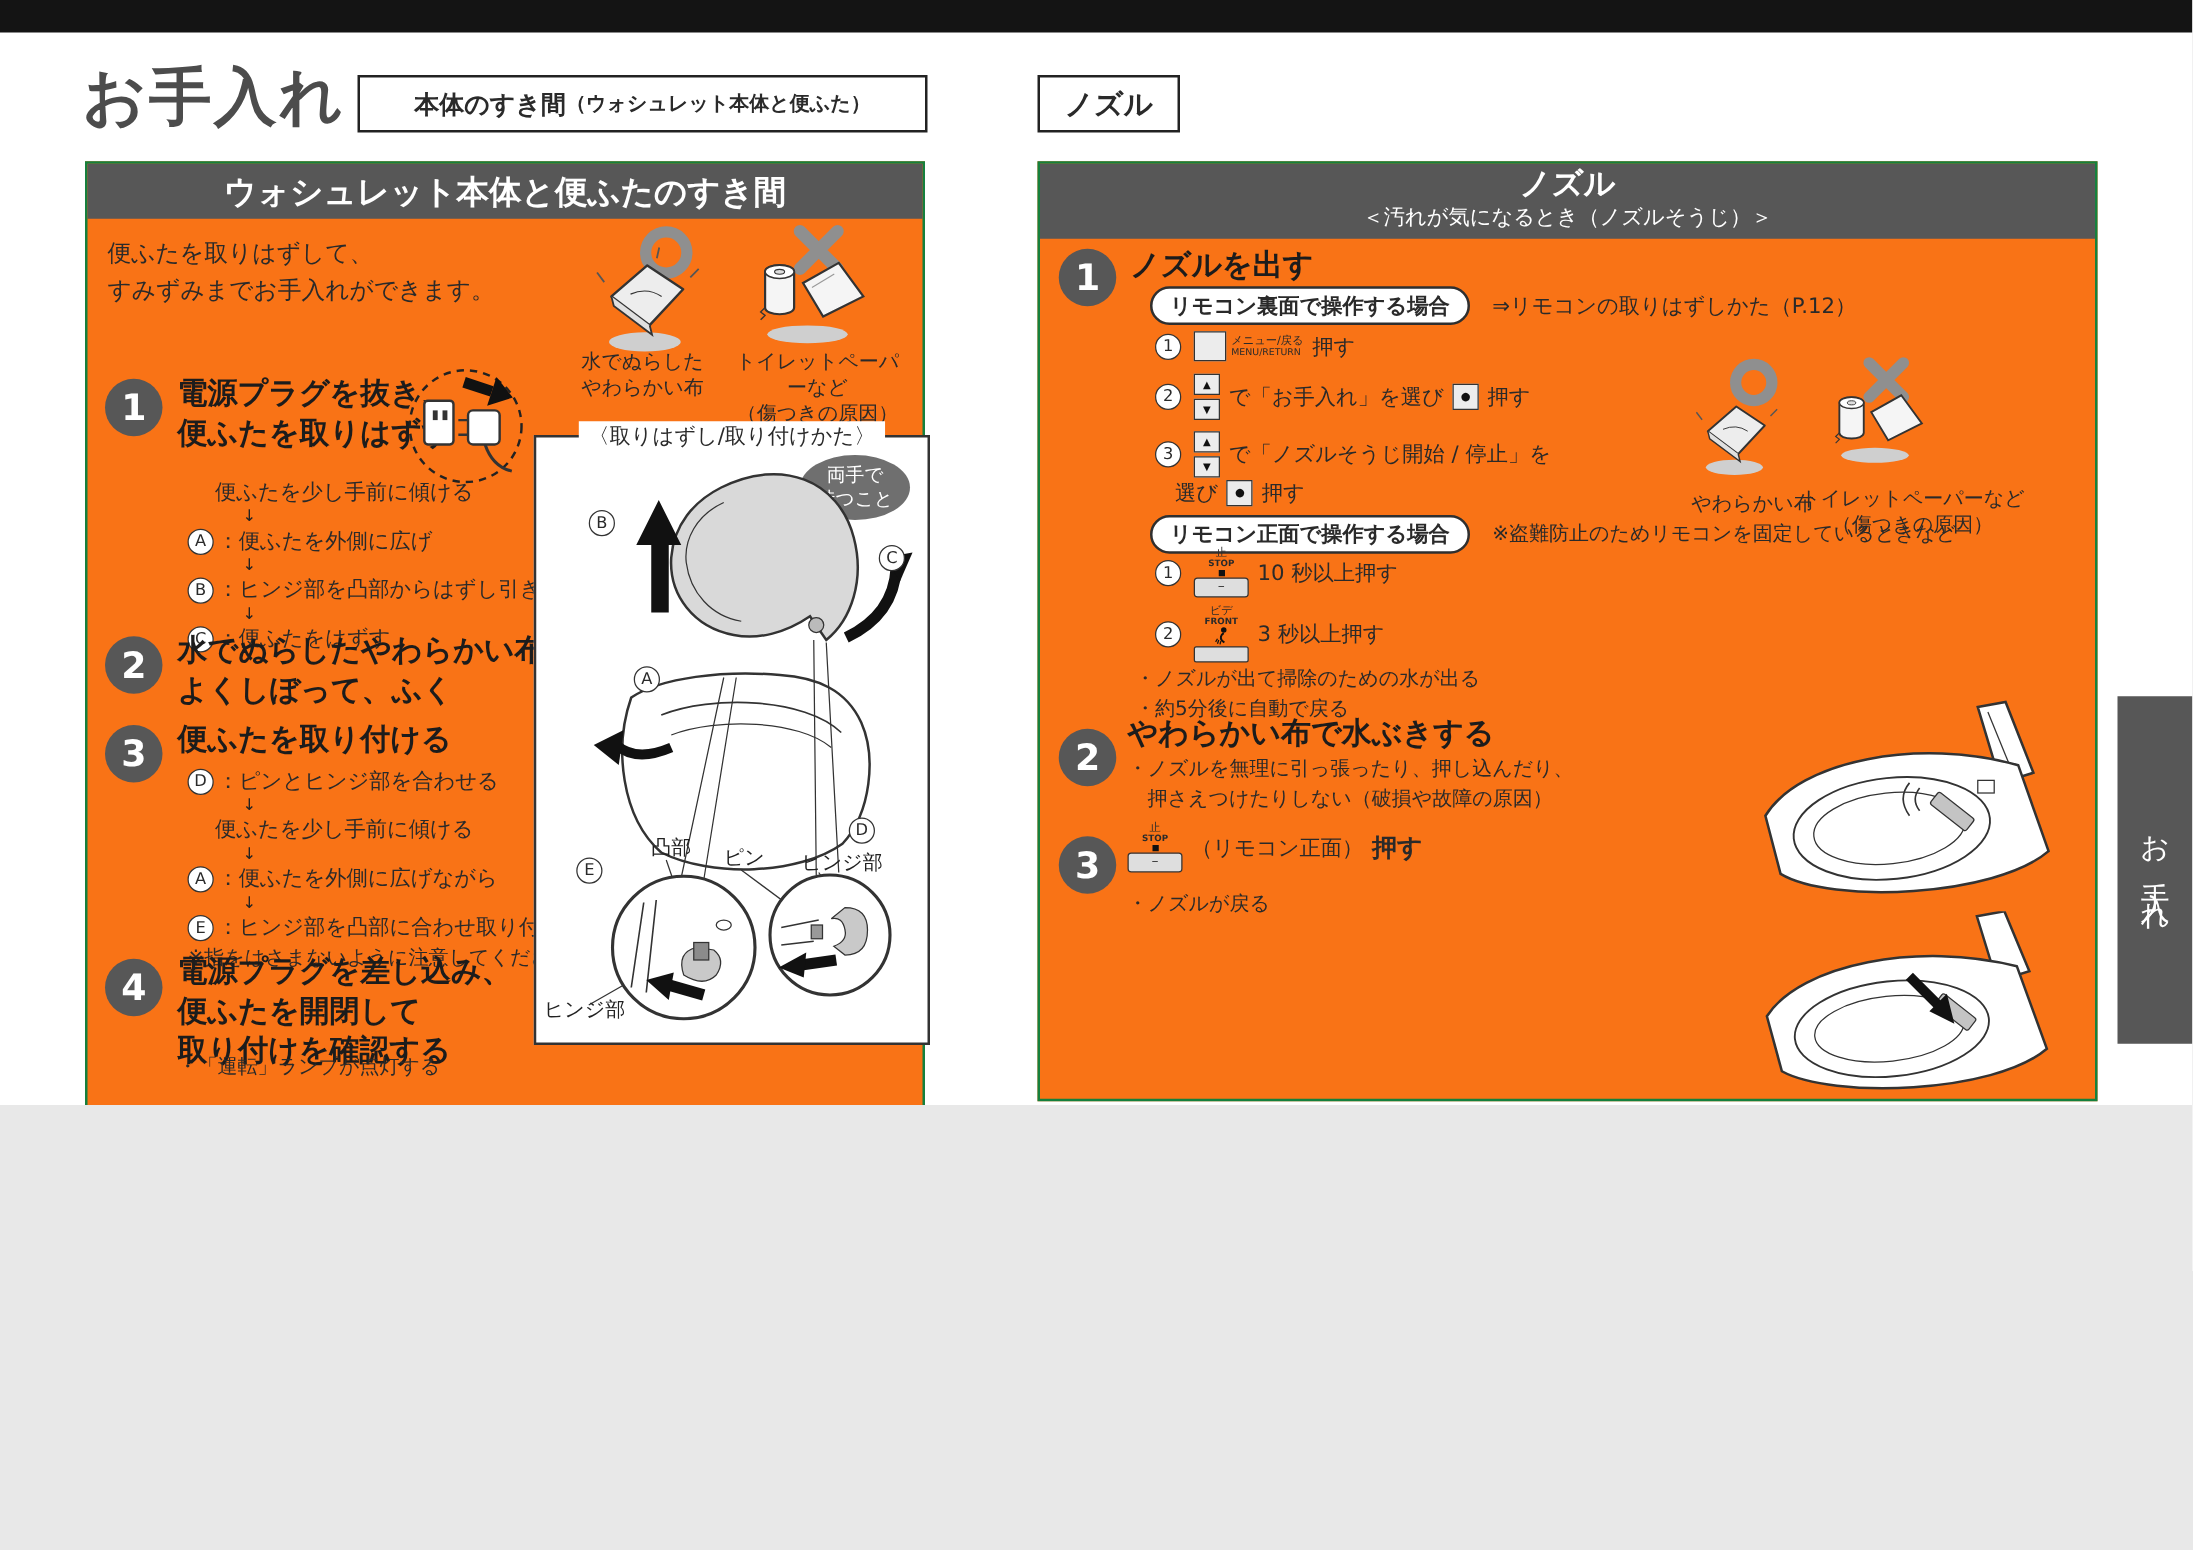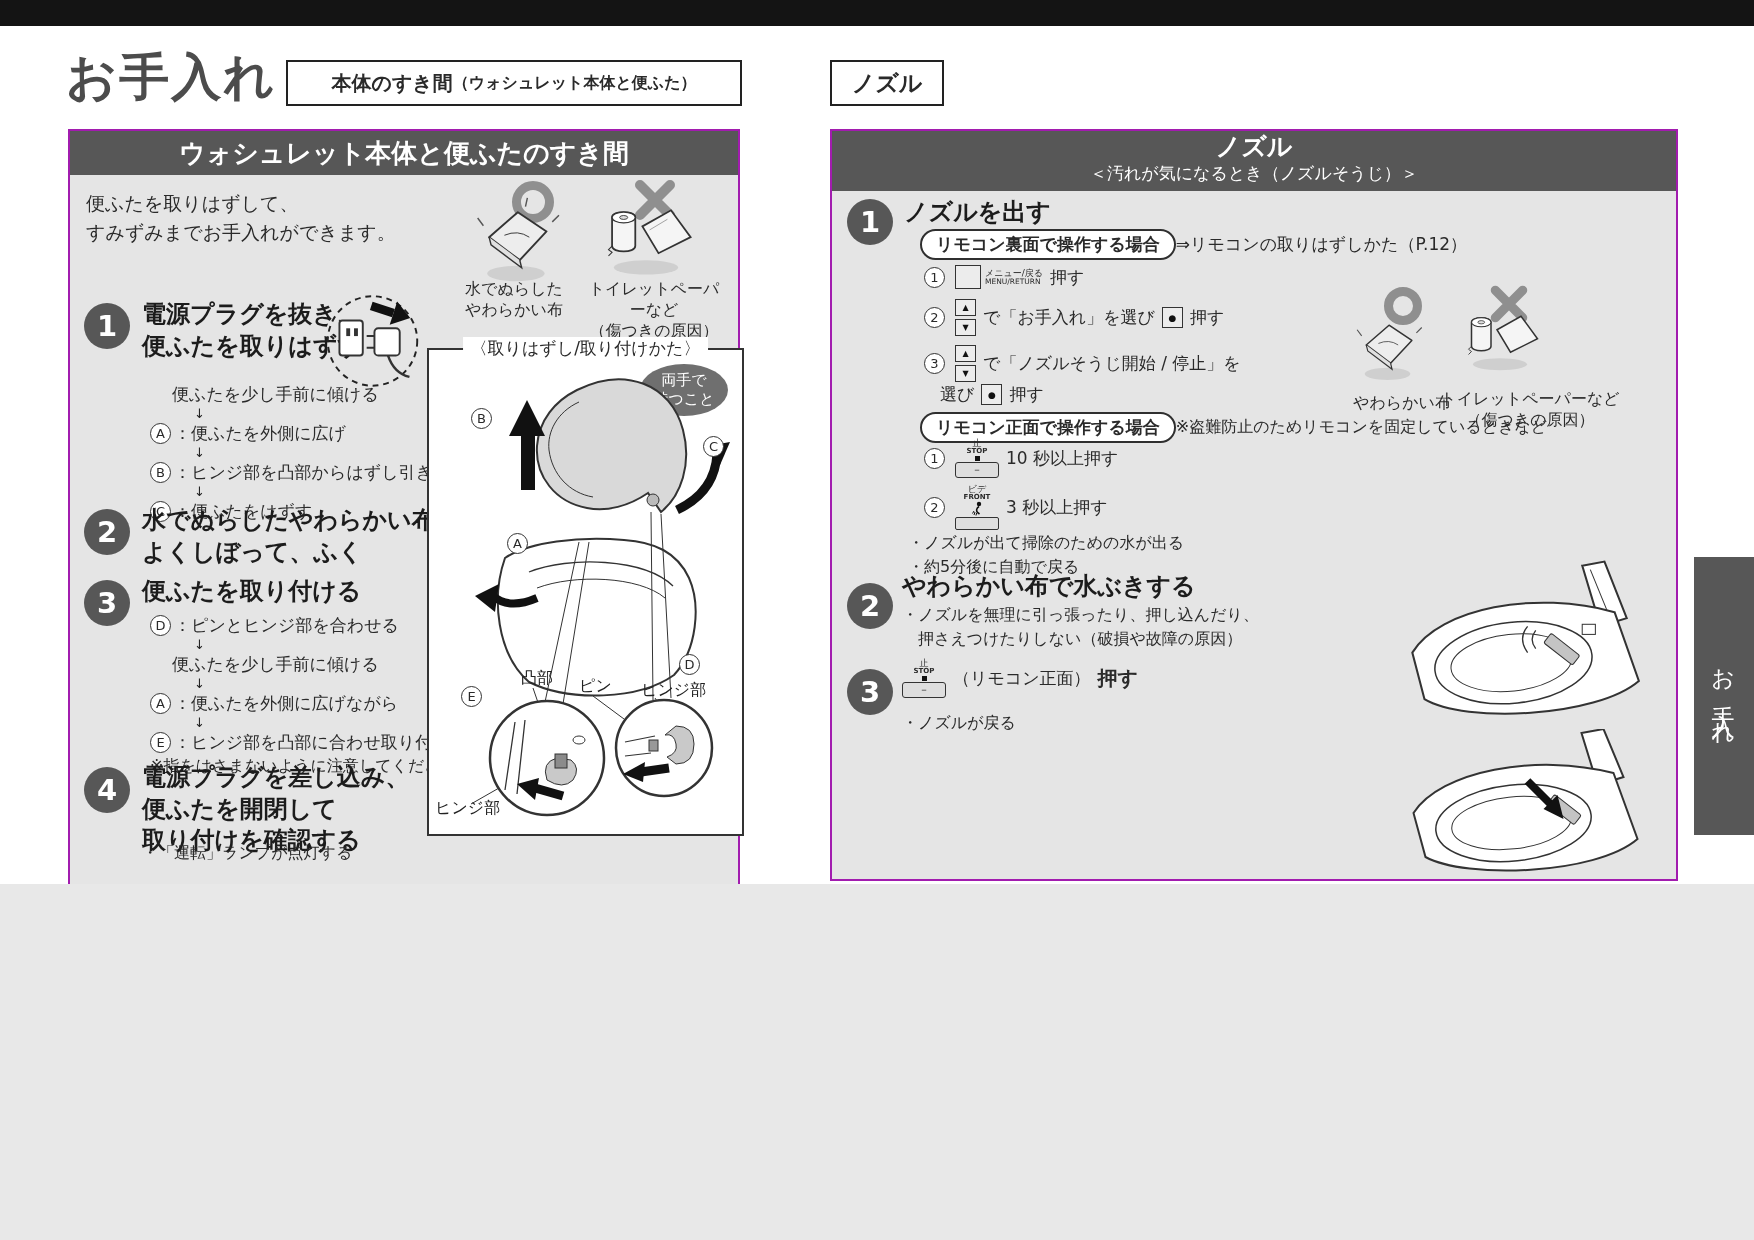--- a/index.html
+++ b/index.html
@@ -2,36 +2,36 @@
 <html><head>
 <meta charset="utf-8">
 <style>
   html,body{margin:0;padding:0;background:#e8e8e8;}
   .sheet{position:relative;width:1754px;height:884px;background:#ffffff;overflow:hidden;
          font-family:"DejaVu Sans",sans-serif;color:#2a2a2a;}
   .abs{position:absolute;}
   .topbar{position:absolute;left:0;top:0;width:1754px;height:26px;background:#141414;}
   .bigtitle{font-size:50px;font-weight:bold;color:#4c4c4c;letter-spacing:2px;}
   .topicbox{border:2px solid #222;display:flex;align-items:center;justify-content:center;background:#fff;}
-  .panel{position:absolute;background:#e5e5e5;border:2px solid #a21caf;}
+  .panel{position:absolute;background:#f97316;border:2px solid #15803d;}
   .phead{position:absolute;left:0;top:0;right:0;background:#575757;color:#fff;text-align:center;}
   .stepc{position:absolute;width:46px;height:46px;border-radius:50%;background:#575757;color:#fff;
          font-size:29px;font-weight:bold;display:flex;align-items:center;justify-content:center;}
   .stitle{position:absolute;font-size:24px;font-weight:600;line-height:1.32;white-space:pre-line;color:#1c1c1c;}
   .flow{position:absolute;font-size:17px;color:#2a2a2a;}
   .frow{display:flex;align-items:center;margin:0 0 1px 0;line-height:1.35;}
   .farrow{margin-left:44px;font-size:13px;line-height:1;margin-top:1px;margin-bottom:2px;color:#222;}
   .cl{display:inline-flex;width:21px;height:21px;min-width:21px;box-sizing:border-box;border:1.5px solid #333;
       border-radius:50%;align-items:center;justify-content:center;font-size:13px;margin-right:3px;background:#fff;}
   .note{position:absolute;font-size:16px;line-height:1.5;white-space:pre-line;color:#2a2a2a;}
   .caption{position:absolute;font-size:16px;line-height:1.3;text-align:center;white-space:pre-line;color:#2a2a2a;}
   .oring{position:absolute;border:9px solid #8f8f8f;border-radius:50%;box-sizing:border-box;}
   .pill{display:inline-block;border:2px solid #2f2f2f;border-radius:16px;padding:2px 14px;font-weight:bold;
         font-size:17px;background:#fff;white-space:nowrap;}
-  .pillrow{position:absolute;display:flex;align-items:center;gap:0;white-space:nowrap;}
+  .pillrow{position:absolute;display:flex;align-items:center;gap:18px;white-space:nowrap;}
   .srow{position:absolute;display:flex;align-items:center;gap:7px;white-space:nowrap;font-size:17px;}
   .keybtn{display:inline-flex;align-items:center;justify-content:center;background:#ececec;
           border:1.5px solid #333;box-sizing:border-box;color:#111;}
   .kstack{display:inline-flex;flex-direction:column;align-items:center;line-height:1;}
   .dlabel{position:absolute;font-size:16px;white-space:nowrap;color:#222;}
   .badge{position:absolute;background:#6f6f6f;color:#fff;border-radius:50%;display:flex;align-items:center;
          justify-content:center;text-align:center;font-size:15px;line-height:1.25;white-space:pre-line;}
   .vtab{position:absolute;background:#575757;color:#fff;writing-mode:vertical-rl;text-orientation:upright;
         display:flex;align-items:center;justify-content:center;font-size:23px;letter-spacing:9px;}
   .pagenum{position:absolute;font-size:22px;color:#333;}

